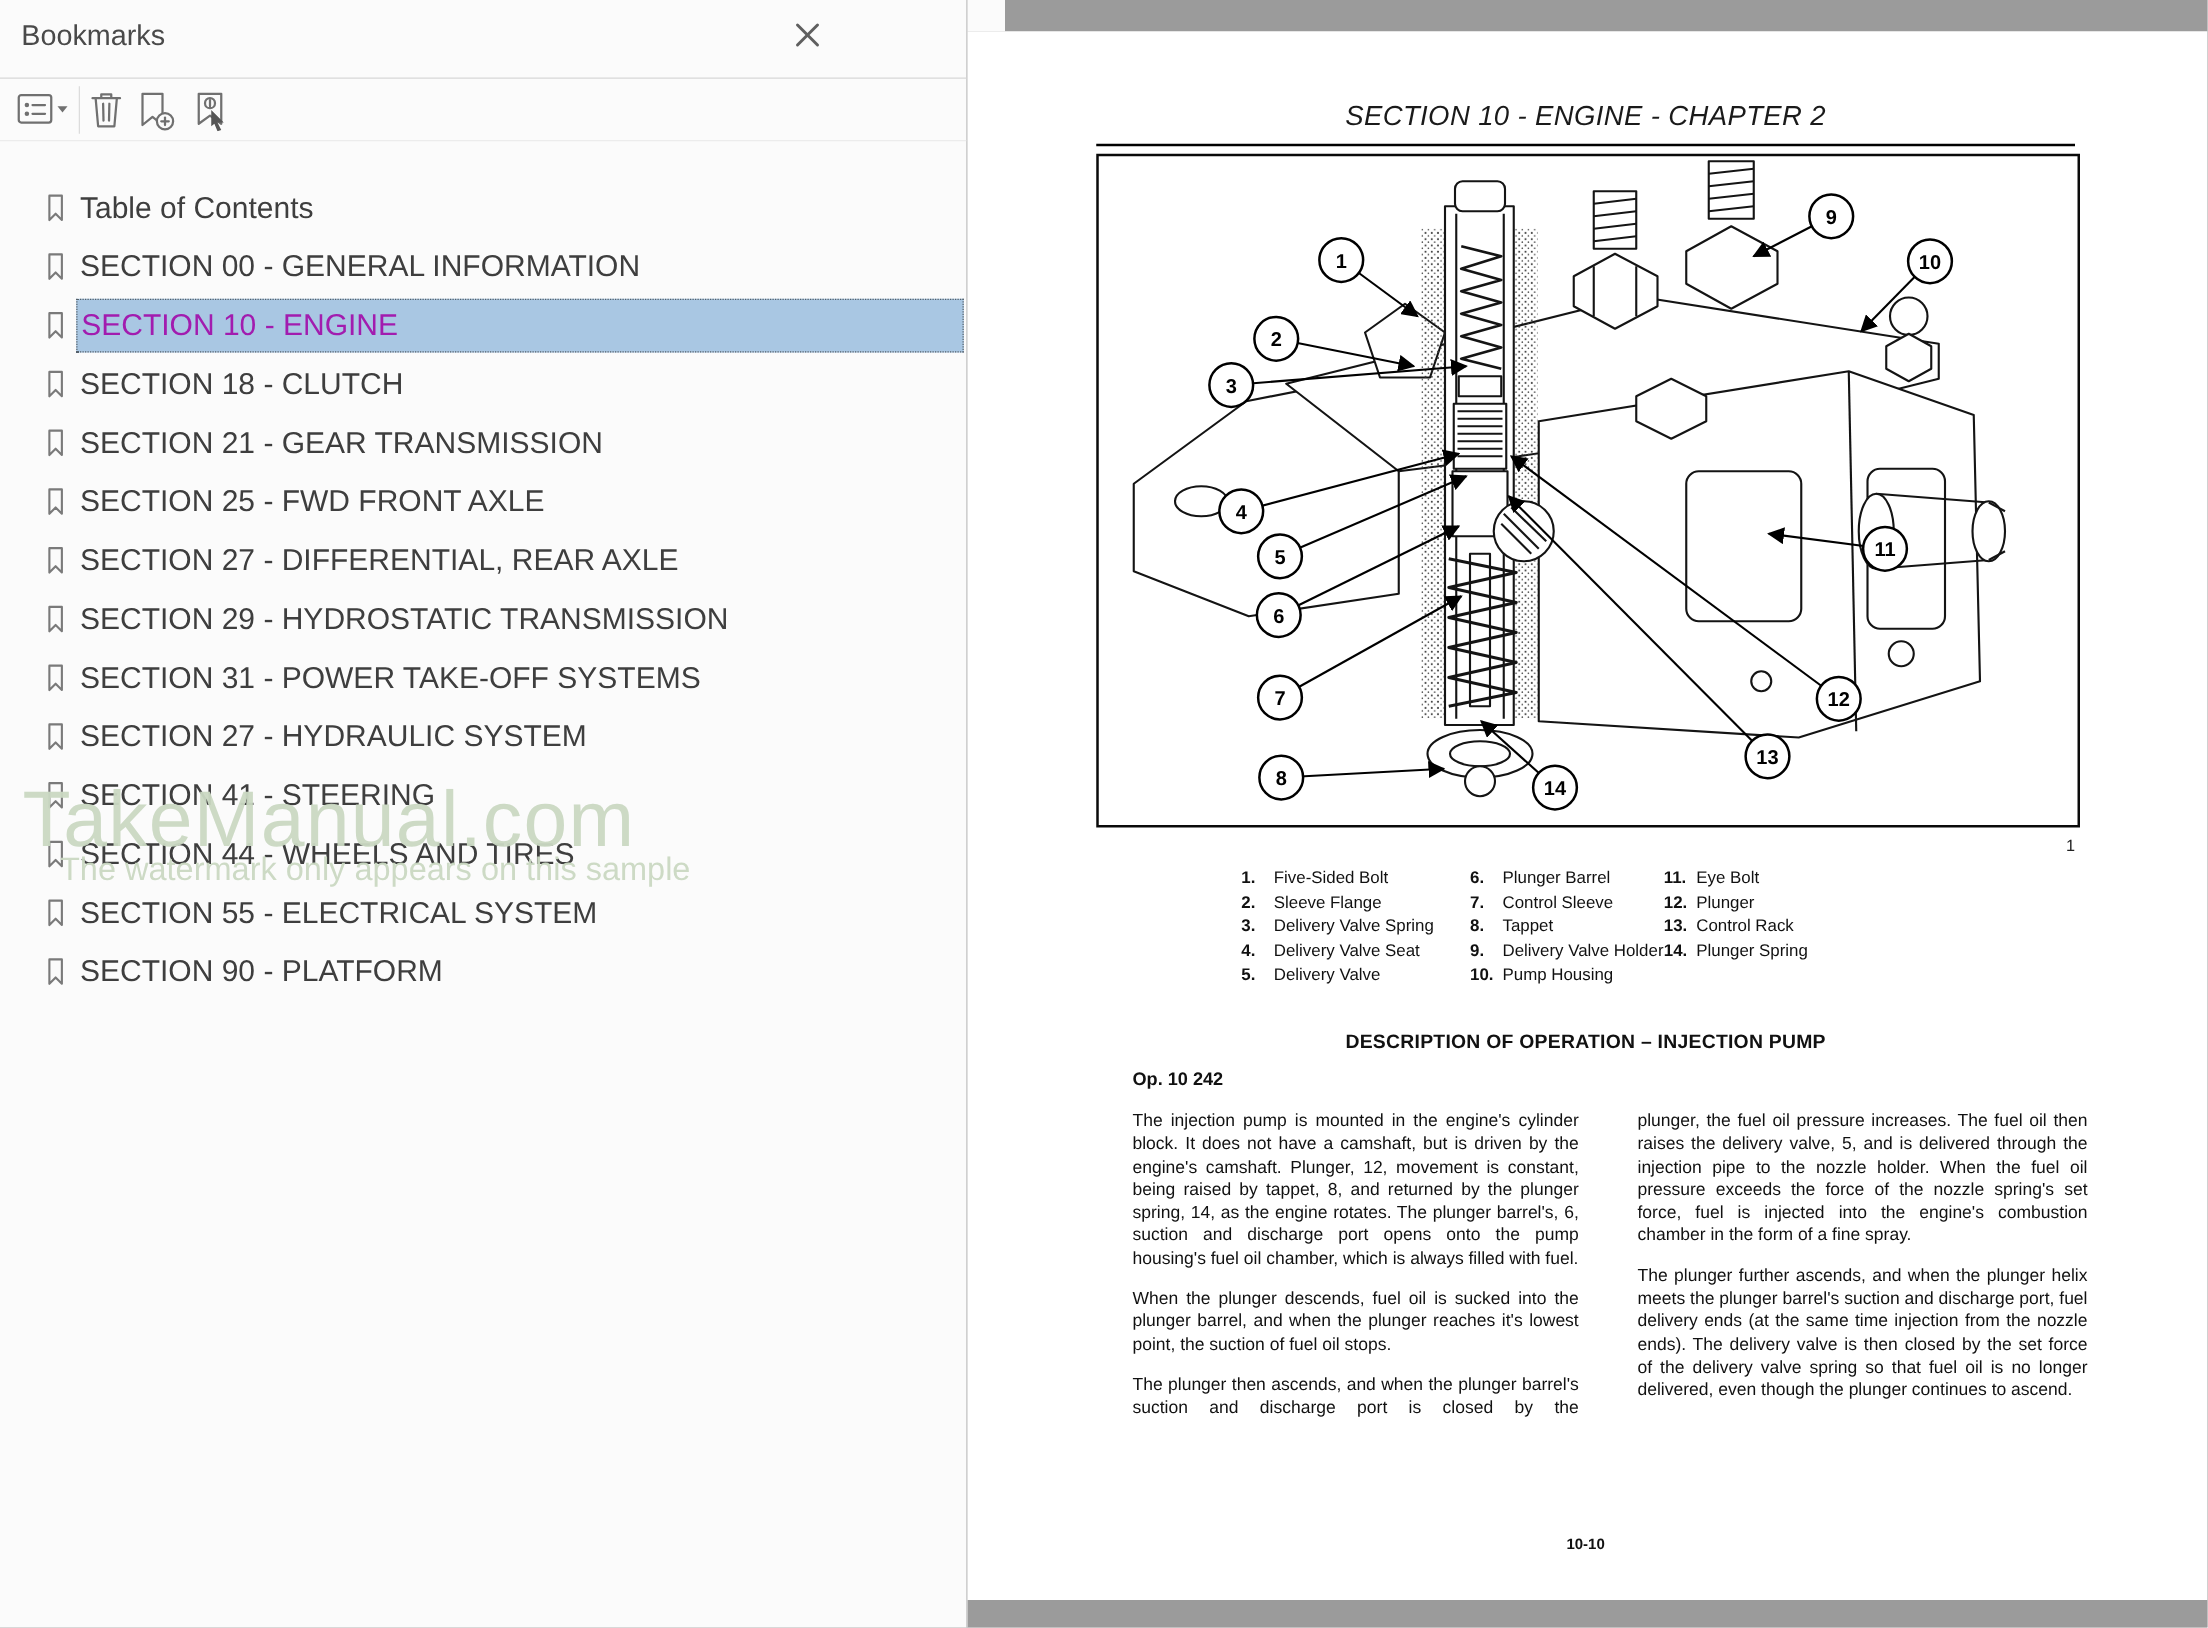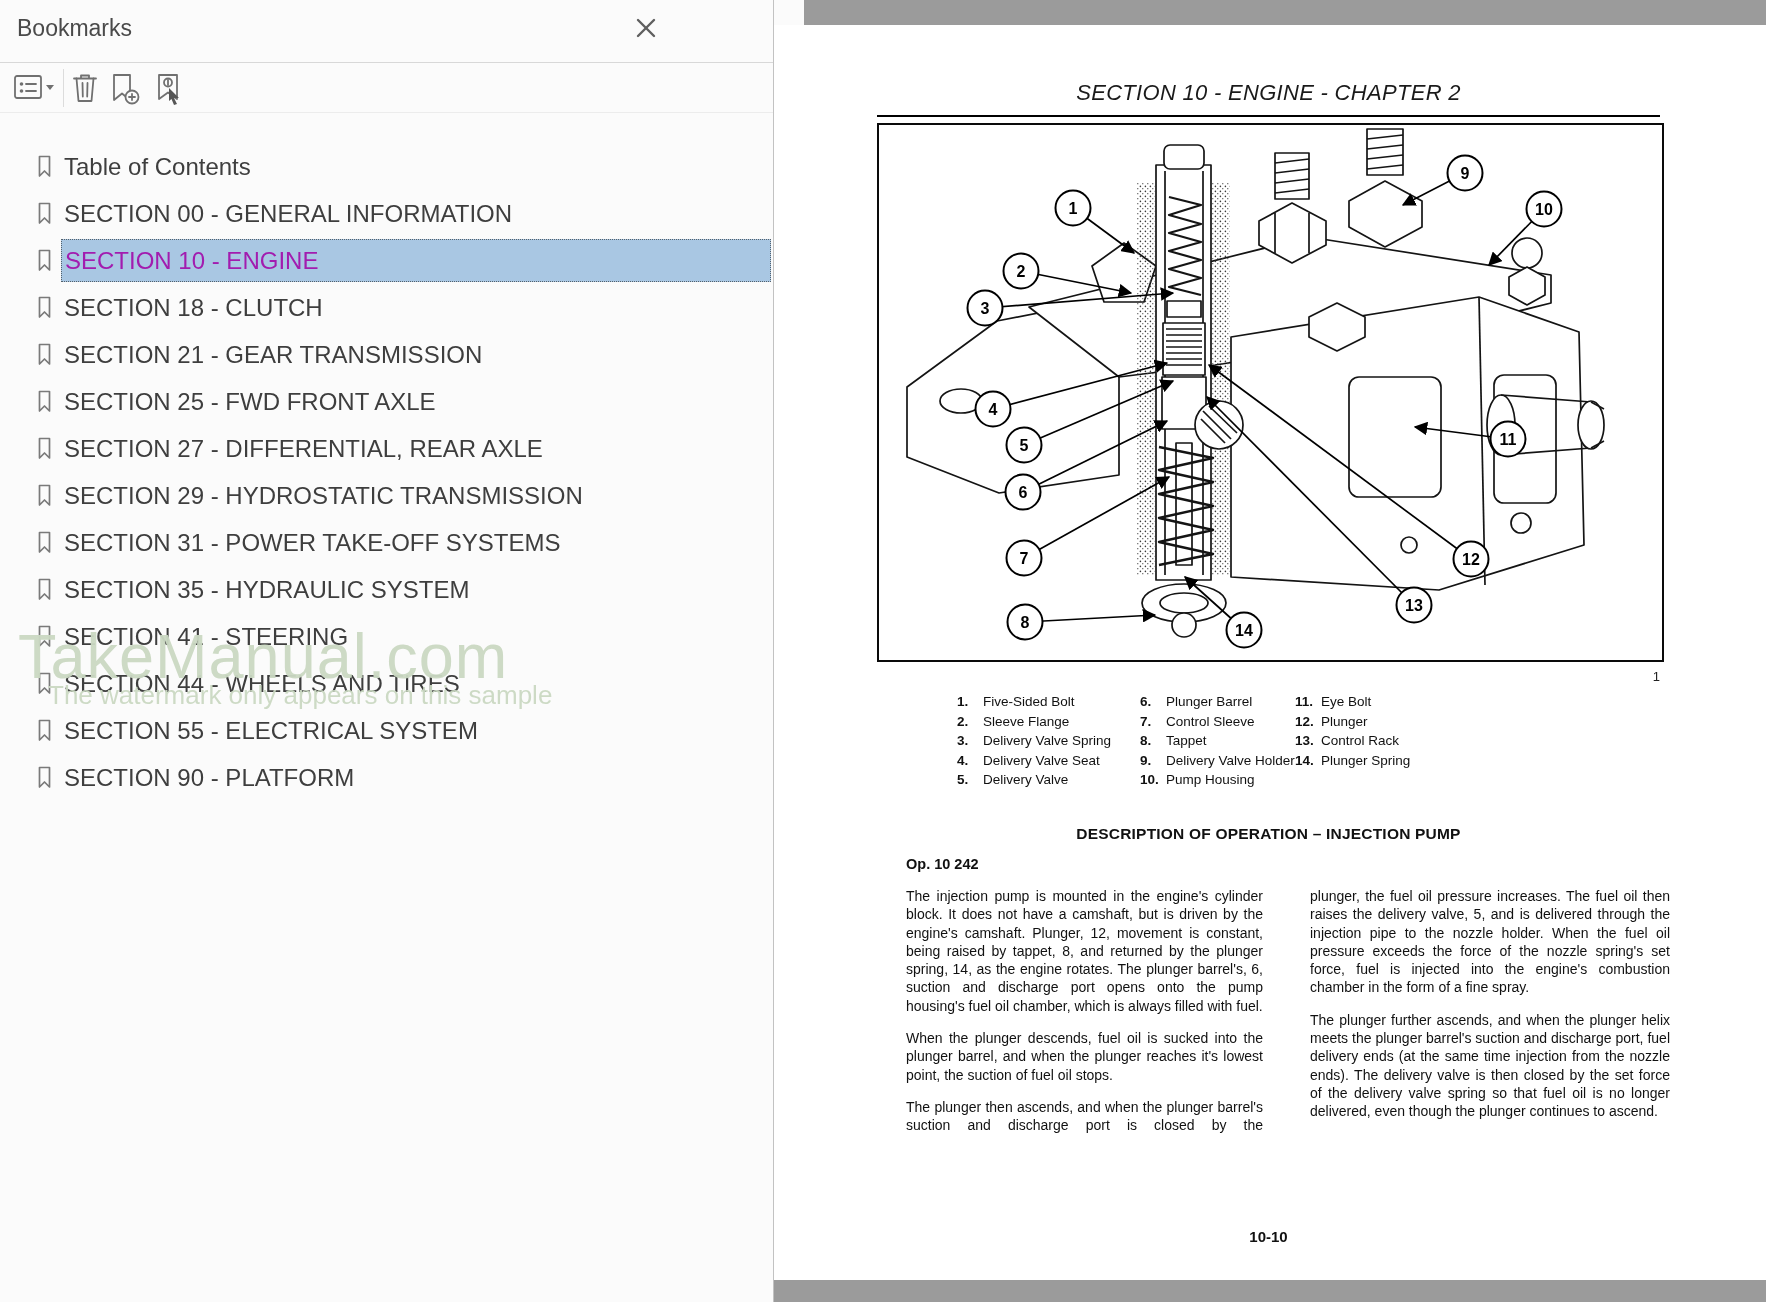--- a/index.html
+++ b/index.html
@@ -38,34 +38,34 @@
     border-top:10px solid transparent;border-bottom:10px solid transparent;border-right:13px solid #414141;}
   .page{position:absolute;left:0;top:25px;width:993px;height:1255px;background:#ffffff;color:#111;}
   .pg-header{position:absolute;left:104px;top:55px;width:783px;text-align:center;
     font-size:22px;font-style:italic;color:#1a1a1a;letter-spacing:.3px;}
   .pg-header-rule{position:absolute;left:104px;top:90px;width:783px;border-top:2.5px solid #000;}
   .figure-frame{position:absolute;left:104px;top:98px;width:783px;height:535px;border:2.5px solid #0a0a0a;background:#fff;}
   .figure-frame svg{display:block;}
   .fig svg text{font:700 16px "Liberation Sans",sans-serif;fill:#000;}
   .fig-number{position:absolute;left:847px;top:644px;width:40px;text-align:right;font-size:13px;color:#222;}
   .legend{position:absolute;left:184px;top:667px;width:580px;font-size:13.5px;}
-  .lg-col{position:absolute;top:0;}
+  .lg-col{position:absolute;top:0;margin-left:36px;}
   .lg-col.c1{left:0;}
   .lg-col.c2{left:183px;}
   .lg-col.c3{left:338px;}
   .lg-row{height:19.5px;line-height:19.5px;white-space:nowrap;}
   .lg-num{display:inline-block;font-weight:bold;width:26px;}
   .sec-heading{position:absolute;left:104px;top:800px;width:783px;text-align:center;
     font-size:15.5px;font-weight:bold;letter-spacing:.2px;}
   .op-ref{position:absolute;left:133px;top:831px;font-size:14.5px;font-weight:bold;}
   .colL{position:absolute;left:133px;top:862px;width:357px;}
   .colR{position:absolute;left:537px;top:862px;width:360px;}
   .bodycol p{margin:0 0 14px 0;font-size:14px;line-height:18.3px;text-align:justify;}
   .bodycol p.cont{text-align-last:justify;}
-  .pg-number{position:absolute;left:104px;top:1203px;width:783px;text-align:center;font-size:15px;font-weight:bold;}
+  .pg-number{position:absolute;left:104px;top:1203px;width:783px;text-align:center;font-size:12px;font-weight:bold;}
   .icon-stroke{stroke:#707070;fill:none;stroke-width:1.8;stroke-linecap:round;stroke-linejoin:round;}
 </style>
 </head>
 <body>
 
 <div class="sidebar">
   <div class="sb-header">
     <div class="sb-title">Bookmarks</div>
     <div class="sb-close">
       <svg width="26" height="26" viewBox="0 0 26 26">
@@ -188,21 +188,21 @@
           </svg></span>
       <span class="lblwrap">
           <span class="lbl">SECTION 31 - POWER TAKE-OFF SYSTEMS</span>
         </span>
     </div>
     <div class="sb-row">
       <span class="bm-glyph"><svg width="15" height="23" viewBox="0 0 15 23">
             <path d="M2.5 1.5 H12.5 V21 L7.5 16 L2.5 21 Z" fill="none" stroke="#7a7a7a" stroke-width="1.7" stroke-linejoin="round"></path>
           </svg></span>
       <span class="lblwrap">
-          <span class="lbl">SECTION 35 - HYDRAULIC SYSTEM</span>
+          <span class="lbl">SECTION 27 - HYDRAULIC SYSTEM</span>
         </span>
     </div>
     <div class="sb-row">
       <span class="bm-glyph"><svg width="15" height="23" viewBox="0 0 15 23">
             <path d="M2.5 1.5 H12.5 V21 L7.5 16 L2.5 21 Z" fill="none" stroke="#7a7a7a" stroke-width="1.7" stroke-linejoin="round"></path>
           </svg></span>
       <span class="lblwrap">
           <span class="lbl">SECTION 41 - STEERING</span>
         </span>
     </div>

